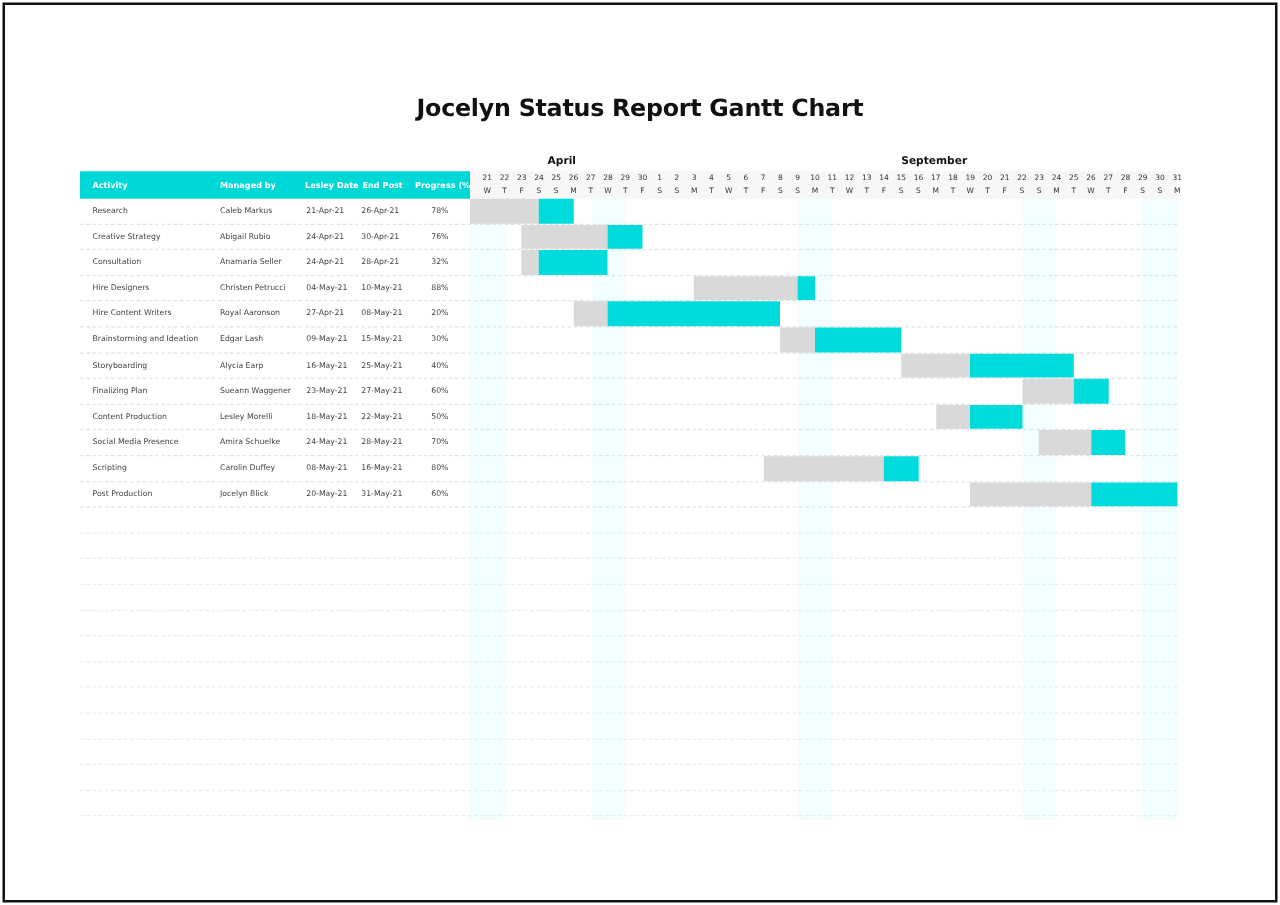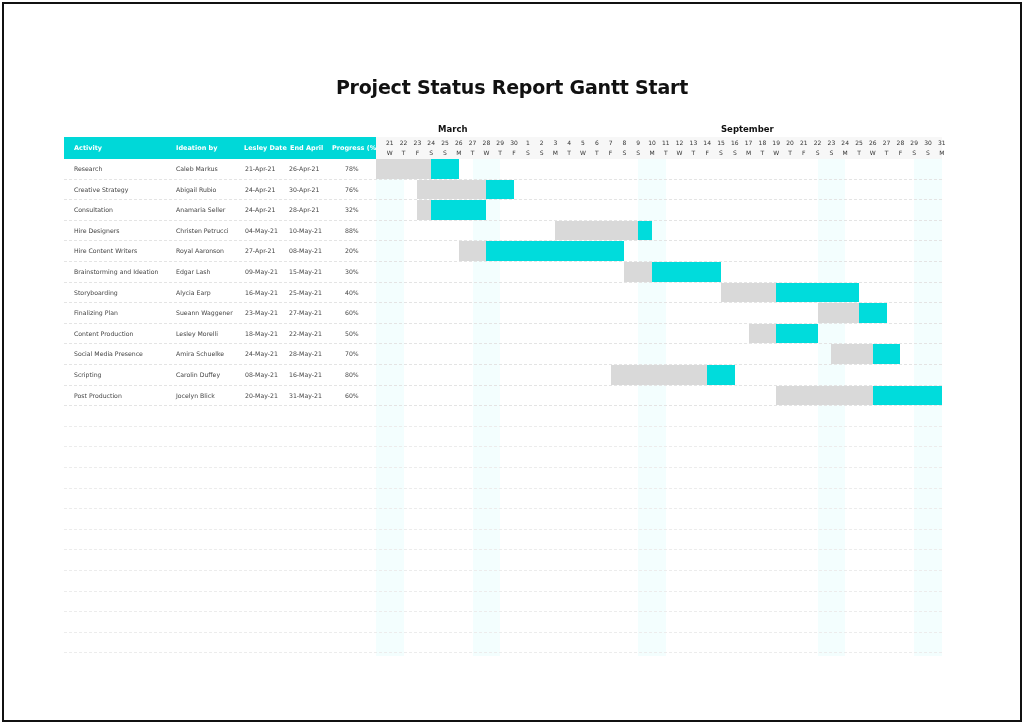--- a/index.html
+++ b/index.html
@@ -18,32 +18,32 @@
   .wknd{position:absolute;top:159px;height:497px;width:27.6px;background:#F3FEFE;}
   .bar{position:absolute;height:19.6px;}
   .gray{background:#D9D9D9;}
   .cyan{background:#00DCDC;}
   .empty-row{position:absolute;left:64px;width:878px;height:20.6px;border-bottom:1px dashed #ececec;box-sizing:border-box;}
 </style>
 </head>
 <body>
 
 <div class="frame"></div>
-<div class="title">Project Status Report Gantt Start</div>
+<div class="title">Jocelyn Status Report Gantt Chart</div>
 
 <div class="tbl-head">
   <span class="th" style="left:10px">Activity</span>
-  <span class="th" style="left:112px">Ideation by</span>
+  <span class="th" style="left:112px">Managed by</span>
   <span class="th" style="left:180px">Lesley Date</span>
-  <span class="th" style="left:226px">End April</span>
+  <span class="th" style="left:226px">End Post</span>
   <span class="th" style="left:268px">Progress (%)</span>
 </div>
 
 <div id="months">
-    <span class="month" style="left: 438.1px;">March</span>
+    <span class="month" style="left: 438.1px;">April</span>
     <span class="month" style="left: 721px;">September</span>
   </div>
 <div class="dayhdr" id="dayhdr">
     <div class="dcol" style="left: 0px;">
       <span class="dnum">21</span>
       <span class="dwk">W</span>
     </div>
     <div class="dcol" style="left: 13.8px;">
       <span class="dnum">22</span>
       <span class="dwk">T</span>

